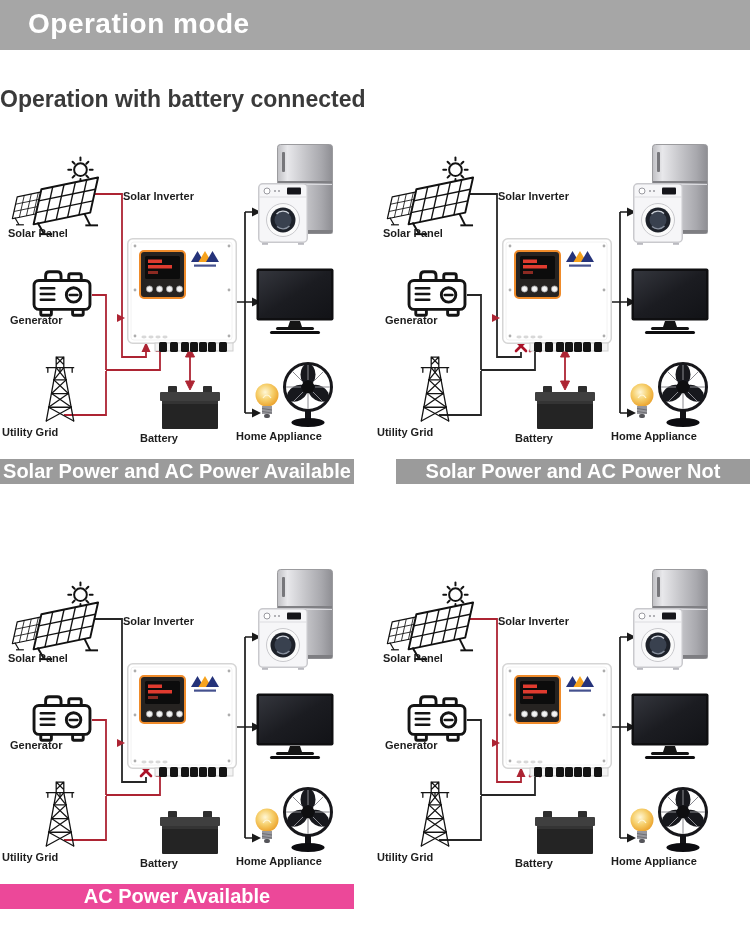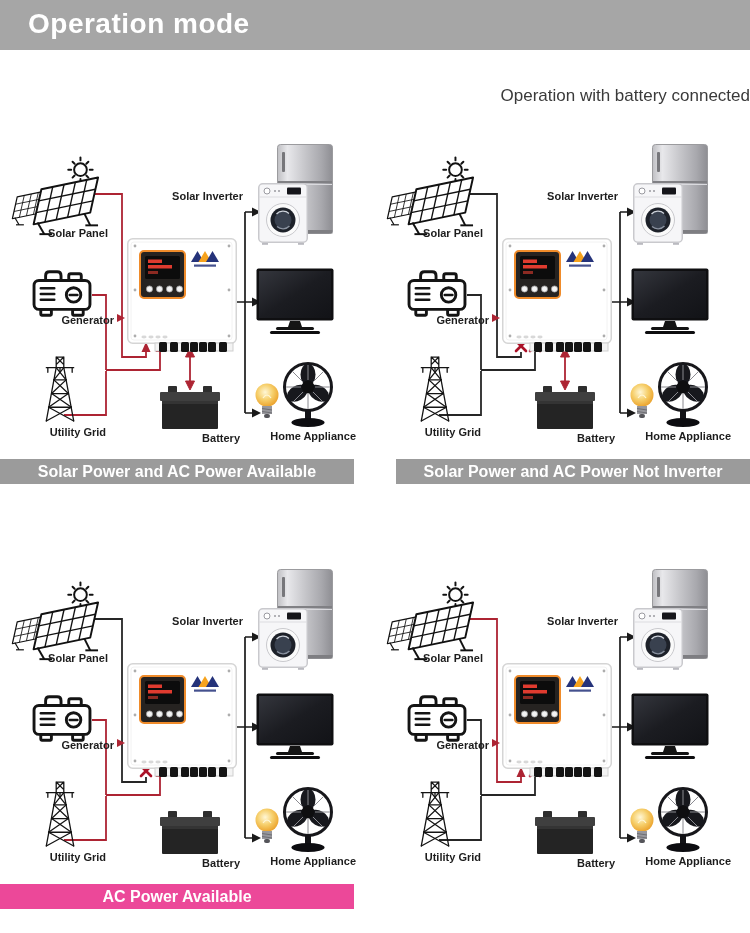--- a/index.html
+++ b/index.html
@@ -1,32 +1,32 @@
 <!DOCTYPE html>
 <html><head>
 <meta charset="utf-8">
 <style>
   html,body{margin:0;padding:0;background:#fff;}
   #stage{position:relative;width:750px;height:933px;overflow:hidden;background:#fff;
          font-family:"Liberation Sans",sans-serif;}
   .header{position:absolute;left:0;top:0;width:750px;height:50px;background:#a6a6a6;}
   .header .title{position:absolute;left:28px;top:8px;font-size:28px;font-weight:700;color:#fff;letter-spacing:.5px;}
-  .section-heading{position:absolute;left:0;width:750px;text-align:right;font-size:17px;font-weight:400;color:#3a3a3a;}
+  .section-heading{position:absolute;left:0;width:750px;text-align:left;font-size:23px;font-weight:700;color:#3a3a3a;}
   #heading-1{top:86px;} #heading-2{top:511px;}
   .quadrant{position:absolute;width:375px;height:354px;}
   .icon{position:absolute;}
-  .lbl{position:absolute;font-size:11px;font-weight:700;color:#1d1d1d;text-align:right;}
+  .lbl{position:absolute;font-size:11px;font-weight:700;color:#1d1d1d;text-align:left;}
   .inverter-lbl{left:123px;top:60px;width:120px;}
   .solar-panel-lbl{left:8px;top:97px;width:100px;}
   .generator-lbl{left:10px;top:184px;width:104px;}
   .grid-lbl{left:2px;top:296px;width:104px;}
   .battery-lbl{left:140px;top:302px;width:100px;}
   .appliance-lbl{left:236px;top:300px;width:120px;}
   .caption{position:absolute;top:329px;height:25px;width:354px;background:#9b9b9b;color:#fff;
-           font-size:16px;font-weight:700;text-align:center;line-height:25px;}
+           font-size:20px;font-weight:700;text-align:center;line-height:25px;}
   .cap-left{left:0;} .cap-right{left:21px;}
   .wires{position:absolute;left:0;top:0;width:375px;height:354px;pointer-events:none;}
   .defs-holder{position:absolute;width:0;height:0;overflow:hidden;}
 </style>
 </head>
 <body>
 
 <svg class="defs-holder" aria-hidden="true">
   <defs>
     <linearGradient id="gradFridge" x1="0" y1="0" x2="1" y2="0">

